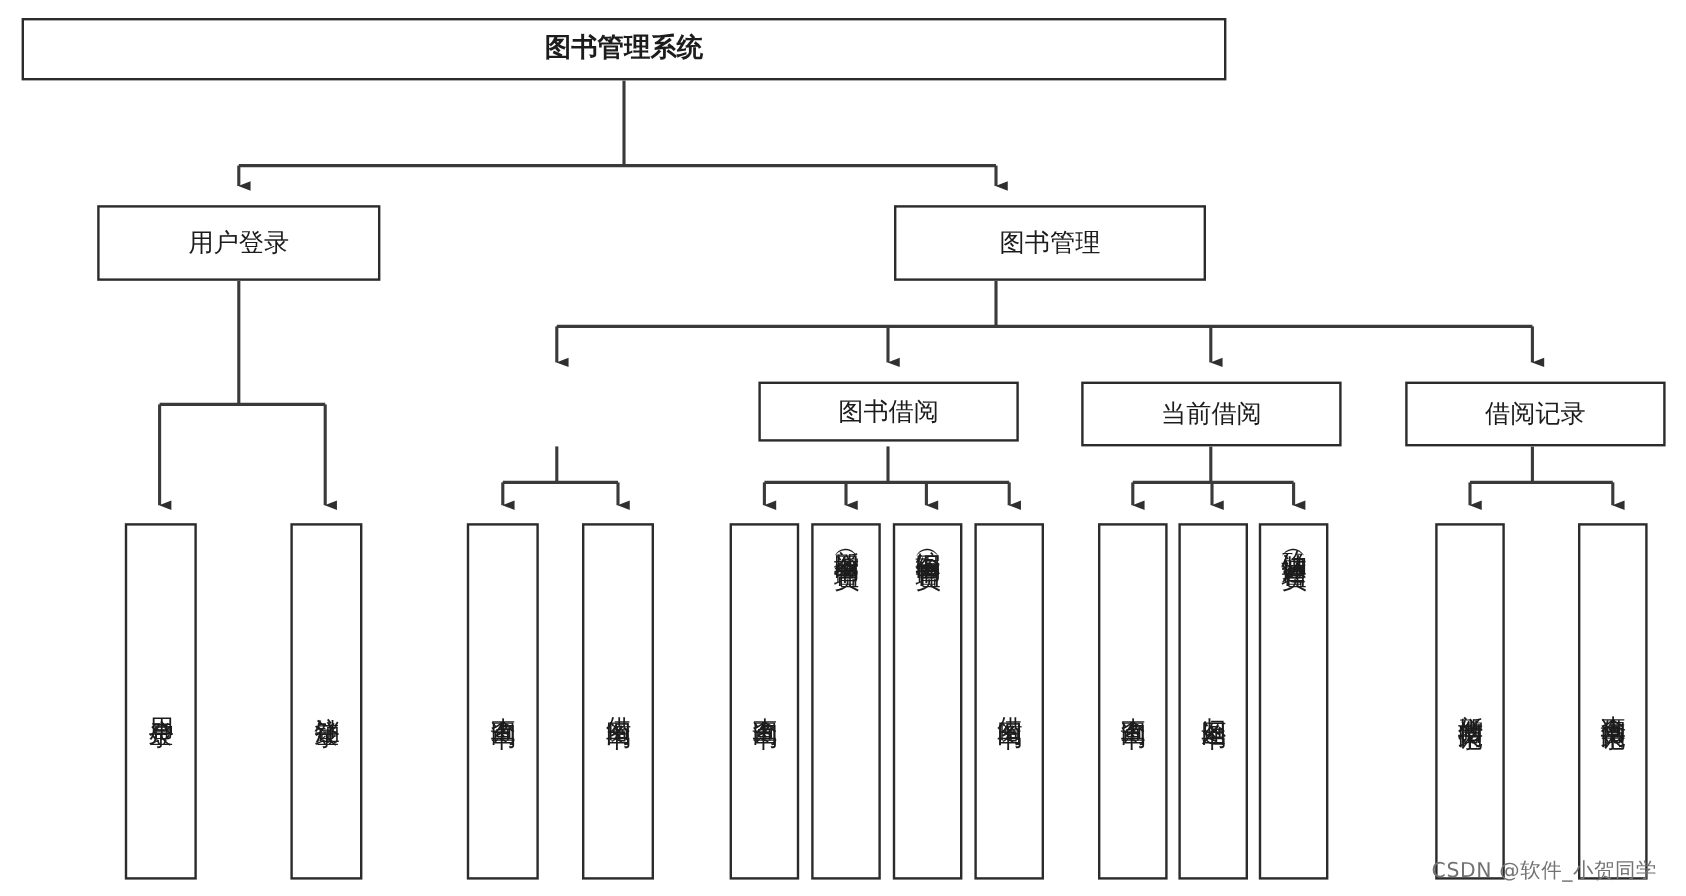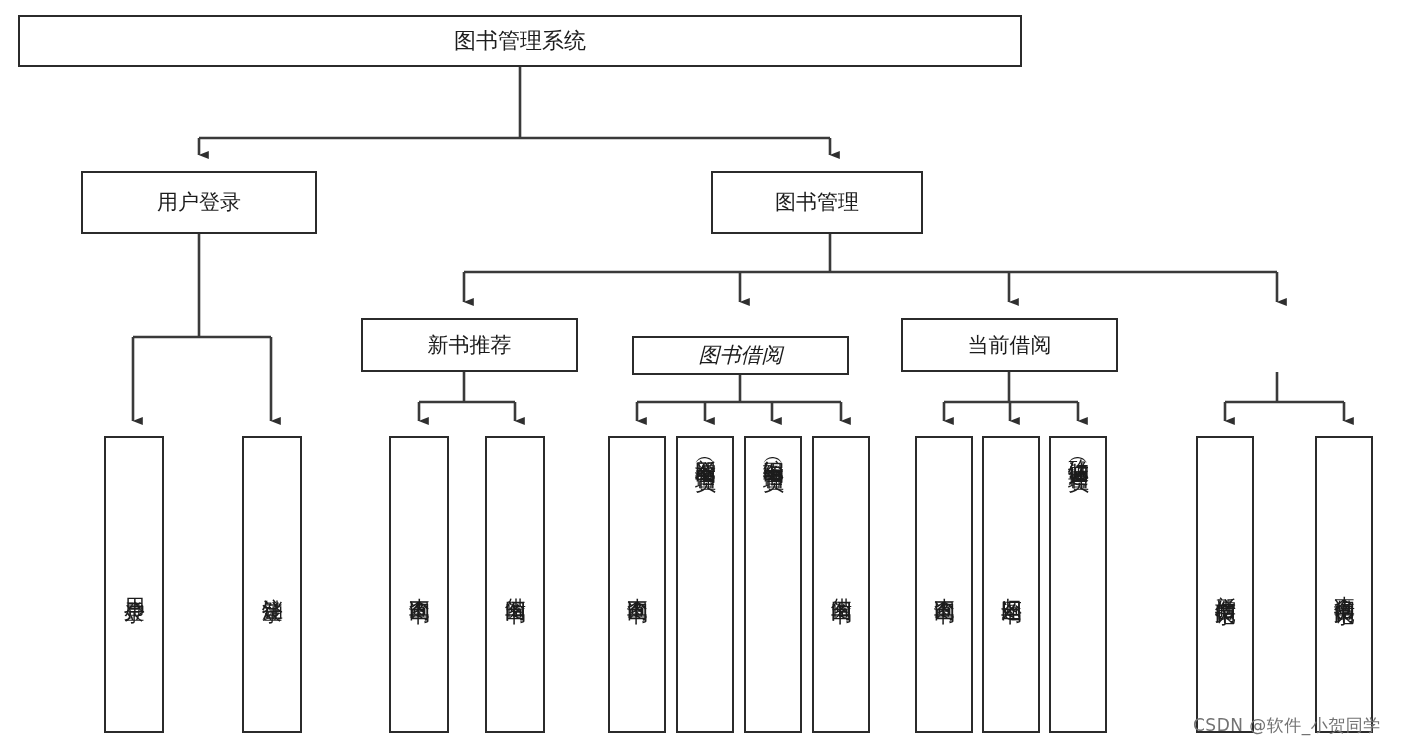--- a/index.html
+++ b/index.html
@@ -123,40 +123,40 @@
       <path d="M1010,402 L1010,421" marker-end="url(#arrowhead)"></path>
       <path d="M1078,402 L1078,421" marker-end="url(#arrowhead)"></path>
 
       <path d="M1277,372 L1277,402"></path>
       <path d="M1225,402 L1344,402"></path>
       <path d="M1225,402 L1225,421" marker-end="url(#arrowhead)"></path>
       <path d="M1344,402 L1344,421" marker-end="url(#arrowhead)"></path>
     </g>
   </svg>
 
-  <div class="node horiz root" style="left:18px; top:15px; width:1004px; height:52px;">
+  <div class="node horiz root" style="left:18px; top:15px; width:1004px; height:52px;font-weight:bold;">
     <span class="node-label">图书管理系统</span>
   </div>
 
   <div class="node horiz" style="left:81px; top:171px; width:236px; height:63px;">
     <span class="node-label">用户登录</span>
   </div>
-  <div class="node horiz" style="left:711px; top:171px; width:212px; height:63px;">
+  <div class="node horiz" style="left:745px; top:171px; width:260px; height:63px;">
     <span class="node-label">图书管理</span>
   </div>
 
-  <div class="node horiz" style="left:361px; top:318px; width:217px; height:54px;">
-    <span class="node-label">新书推荐</span>
-  </div>
-  <div class="node horiz" style="left:632px; top:336px; width:217px; height:39px;font-style:italic;">
+  <div class="node horiz" style="left:632px; top:318px; width:217px; height:50px;">
     <span class="node-label">图书借阅</span>
   </div>
   <div class="node horiz" style="left:901px; top:318px; width:217px; height:54px;align-items:center;">
     <span class="node-label">当前借阅</span>
   </div>
+  <div class="node horiz" style="left:1171px; top:318px; width:217px; height:54px;">
+    <span class="node-label">借阅记录</span>
+  </div>
 
   <div class="node vert" style="left:104px; top:436px; width:60px; height:297px;">
     <span class="node-label">用户登录</span>
   </div>
   <div class="node vert" style="left:242px; top:436px; width:60px; height:297px;">
     <span class="node-label">注销登录</span>
   </div>
 
   <div class="node vert" style="left:389px; top:436px; width:60px; height:297px;">
     <span class="node-label">查询图书</span>

